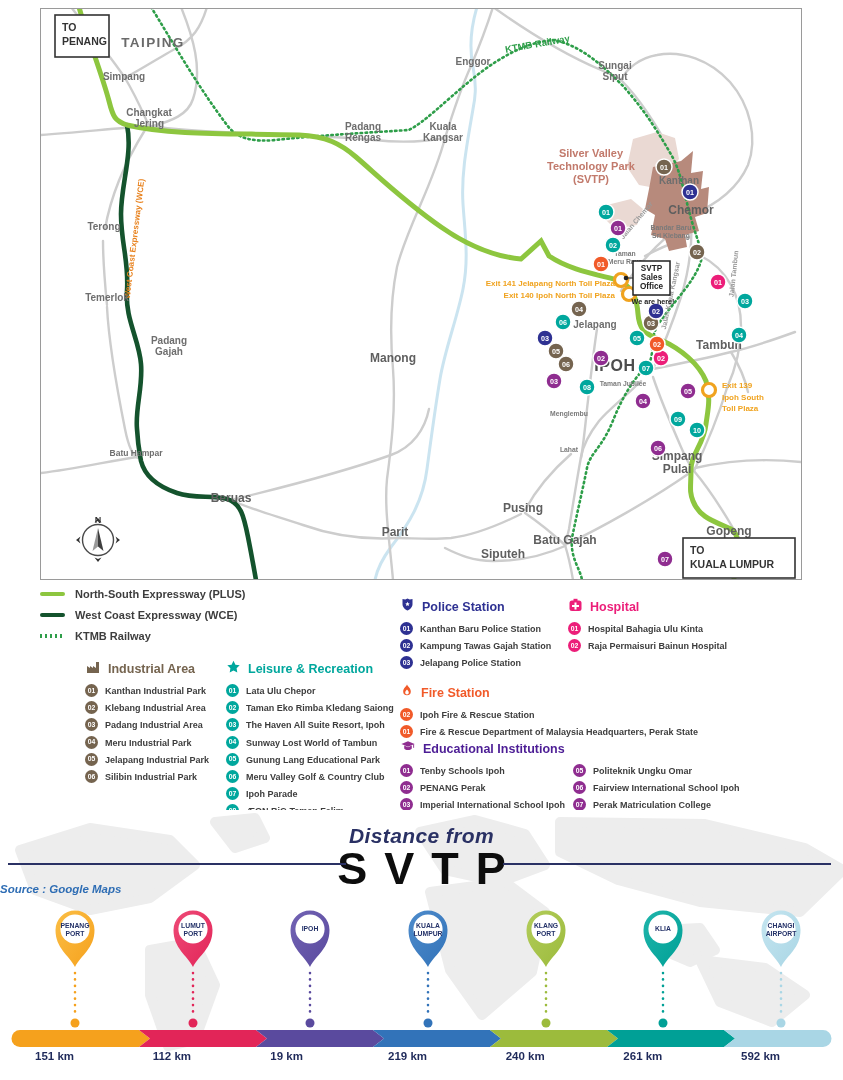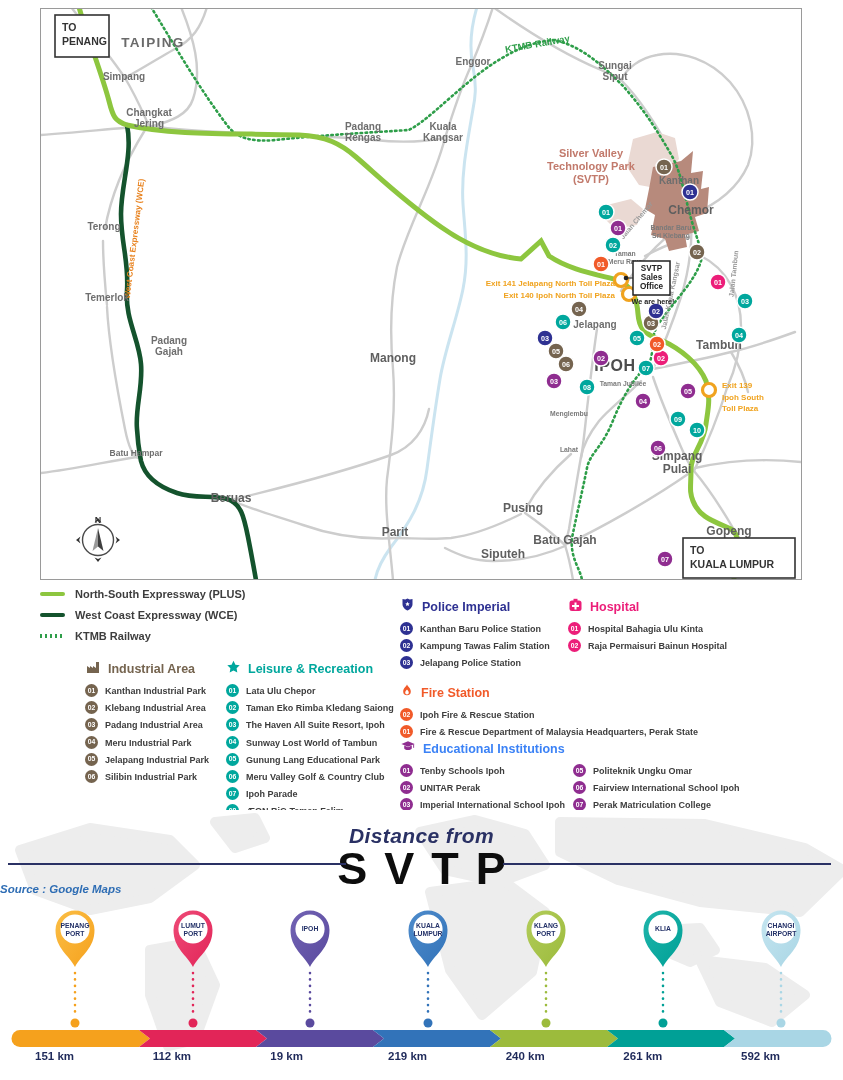--- a/index.html
+++ b/index.html
@@ -421,29 +421,29 @@
       <span class="badge" style="background: rgb(0, 167, 157);">10</span>
       <span class="lbl">Kek Look Tong</span>
     </div>
   </div>
 <div class="legend-col" style="left:400px;top:598px">
     <div class="lg-head" style="color: rgb(46, 49, 146);">
       <span><svg width="15" height="14" viewBox="0 0 14 14" fill="#2E3192">
           <path d="M7 .6l2.2 1 2.8-.6v5.2c0 3.4-3.4 5.6-5 6.4-1.6-.8-5-3-5-6.4V1l2.8.6z"></path>
           <path fill="#fff" d="M7 3.8l.7 1.4 1.5.2-1.1 1.1.3 1.5L7 7.3l-1.4.7.3-1.5-1.1-1.1 1.5-.2z"></path>
         </svg></span>
-      <span>Police Imperial</span>
+      <span>Police Station</span>
     </div>
     <div class="lg-item">
       <span class="badge" style="background: rgb(46, 49, 146);">01</span>
       <span class="lbl">Kanthan Baru Police Station</span>
     </div>
     <div class="lg-item">
       <span class="badge" style="background: rgb(46, 49, 146);">02</span>
-      <span class="lbl">Kampung Tawas Falim Station</span>
+      <span class="lbl">Kampung Tawas Gajah Station</span>
     </div>
     <div class="lg-item">
       <span class="badge" style="background: rgb(46, 49, 146);">03</span>
       <span class="lbl">Jelapang Police Station</span>
     </div>
   </div>
 <div class="legend-col" style="left:568px;top:598px">
     <div class="lg-head" style="color: rgb(236, 30, 121);">
       <span><svg width="15" height="14" viewBox="0 0 14 14" fill="#EC1E79">
           <path d="M5 .8h4v2.2H5z"></path>
@@ -472,37 +472,37 @@
     <div class="lg-item">
       <span class="badge" style="background: rgb(241, 90, 41);">02</span>
       <span class="lbl">Ipoh Fire &amp; Rescue Station</span>
     </div>
     <div class="lg-item">
       <span class="badge" style="background: rgb(241, 90, 41);">01</span>
       <span class="lbl">Fire &amp; Rescue Department of Malaysia Headquarters, Perak State</span>
     </div>
   </div>
 <div class="legend-col" style="left:400px;top:740px">
-    <div class="lg-head" style="color: #3b82f6;">
+    <div class="lg-head" style="color: #4c1d95;">
       <span><svg width="16" height="14" viewBox="0 0 14 14" fill="#8F2D90">
           <path d="M7 1.2 13.6 4 7 6.8.4 4z"></path>
           <path d="M3.2 5.6v2.6c0 1 1.7 1.8 3.8 1.8s3.8-.8 3.8-1.8V5.6L7 7.2z"></path>
           <rect x="12.2" y="4.2" width=".9" height="3.6"></rect>
         </svg></span>
       <span>Educational Institutions</span>
     </div>
     <div class="edu-wrap">
       <div>
         <div class="lg-item">
           <span class="badge" style="background: rgb(143, 45, 144);">01</span>
           <span class="lbl">Tenby Schools Ipoh</span>
         </div>
         <div class="lg-item">
           <span class="badge" style="background: rgb(143, 45, 144);">02</span>
-          <span class="lbl">UNITAR Perak</span>
+          <span class="lbl">PENANG Perak</span>
         </div>
         <div class="lg-item">
           <span class="badge" style="background: rgb(143, 45, 144);">03</span>
           <span class="lbl">Imperial International School Ipoh</span>
         </div>
         <div class="lg-item">
           <span class="badge" style="background: rgb(143, 45, 144);">04</span>
           <span class="lbl">Quest International University Perak</span>
         </div>
       </div>

